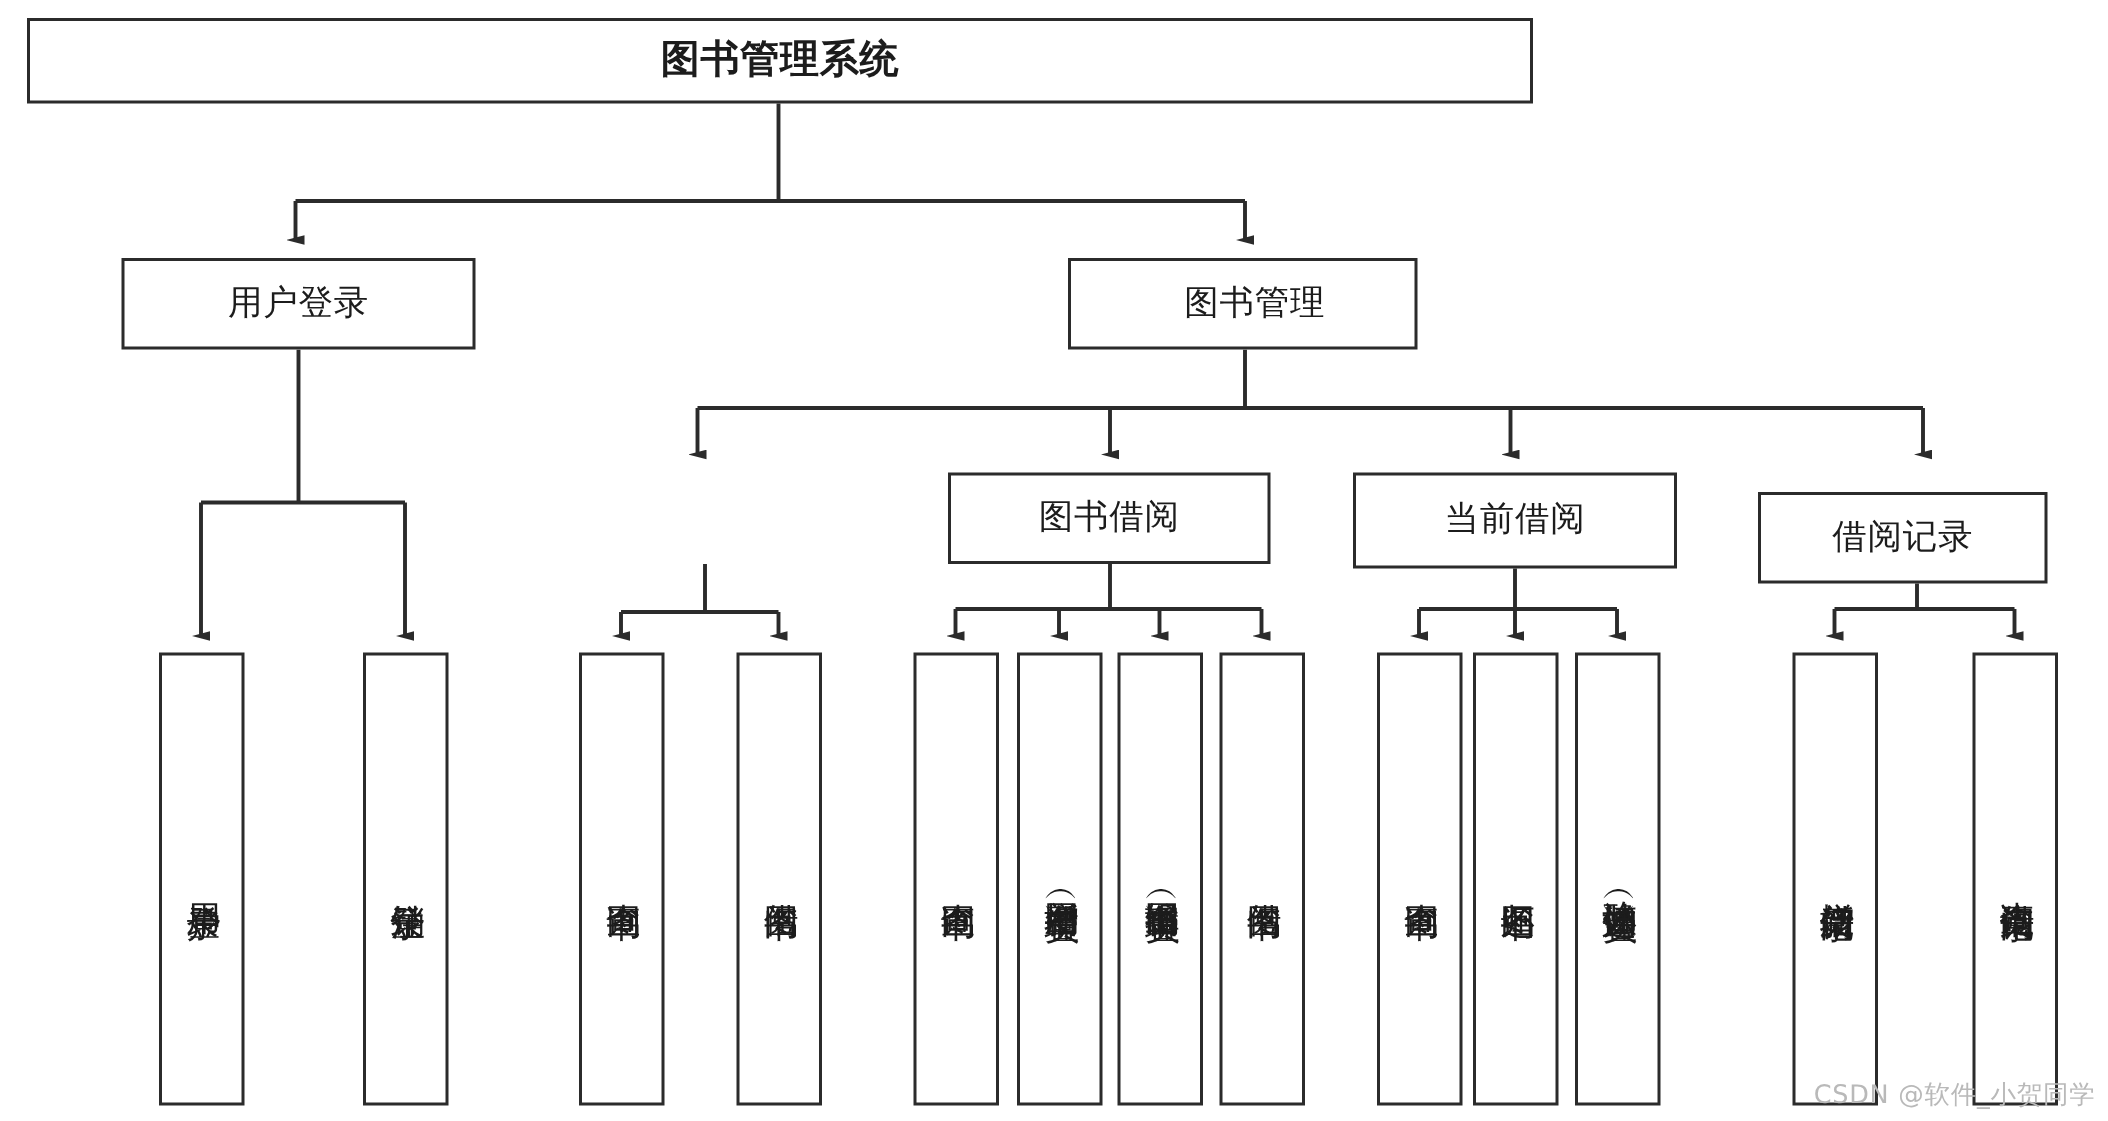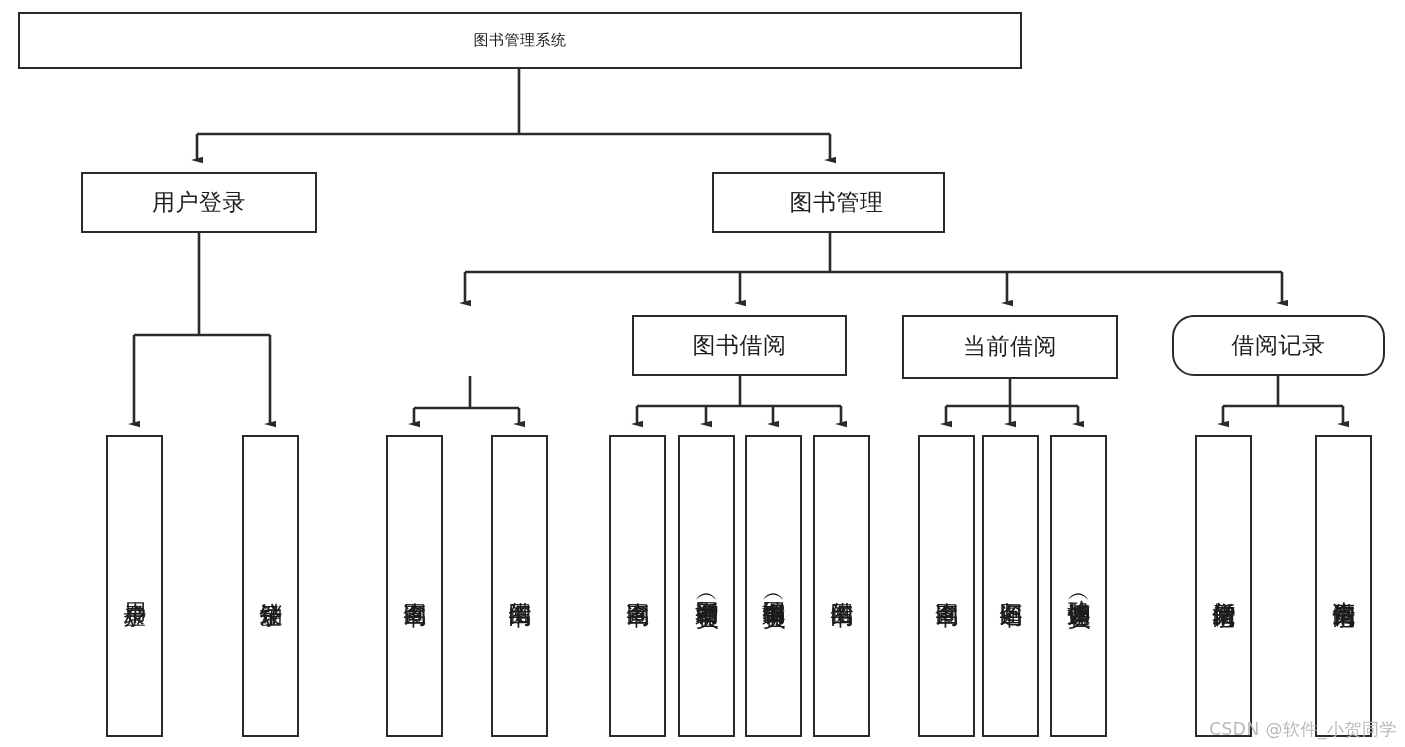--- a/index.html
+++ b/index.html
@@ -35,21 +35,22 @@
     align-items: center;
     justify-content: center;
     text-align: center;
   }
   .node-h {
     font-size: 23px;
     line-height: 1.1;
     letter-spacing: 0.5px;
   }
   .node-root {
-    font-size: 15px;
+    font-size: 26px;
+    font-weight: bold;
   }
   .node-v {
     writing-mode: vertical-rl;
     text-orientation: upright;
     font-size: 23px;
     line-height: 1.12;
     letter-spacing: 1px;
     padding: 6px 0;
   }
   .node-v .vtext {
@@ -133,21 +134,21 @@
   <div class="node node-h" style="left:712px; top:172px; width:233px; height:61px;padding-left:16px;">
     <span>图书管理</span>
   </div>
 
   <div class="node node-h" style="left:632px; top:315px; width:215px; height:61px;">
     <span>图书借阅</span>
   </div>
   <div class="node node-h" style="left:902px; top:315px; width:216px; height:64px;">
     <span>当前借阅</span>
   </div>
-  <div class="node node-h" style="left:1172px; top:315px; width:213px; height:61px;border-radius:22px;">
+  <div class="node node-h" style="left:1172px; top:328px; width:193px; height:61px;">
     <span>借阅记录</span>
   </div>
 
   <div class="node node-v" style="left:106px; top:435px; width:57px; height:302px;">
     <span class="vtext">用户登录</span>
   </div>
   <div class="node node-v" style="left:242px; top:435px; width:57px; height:302px;">
     <span class="vtext">注销登录</span>
   </div>
 

